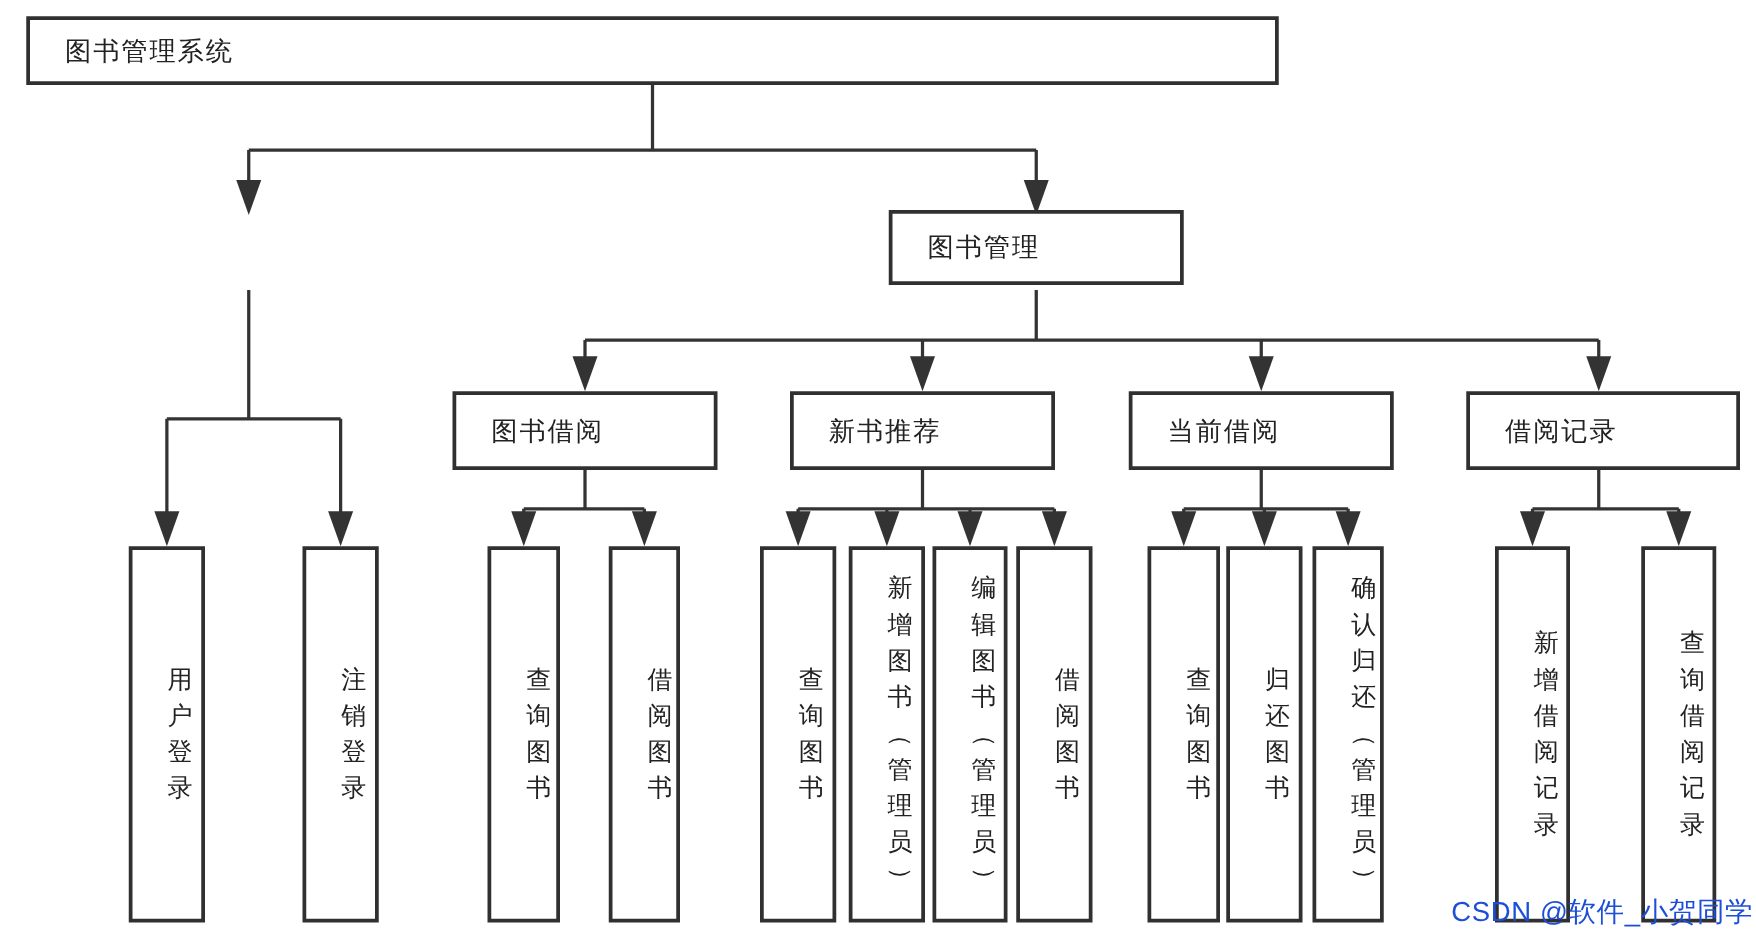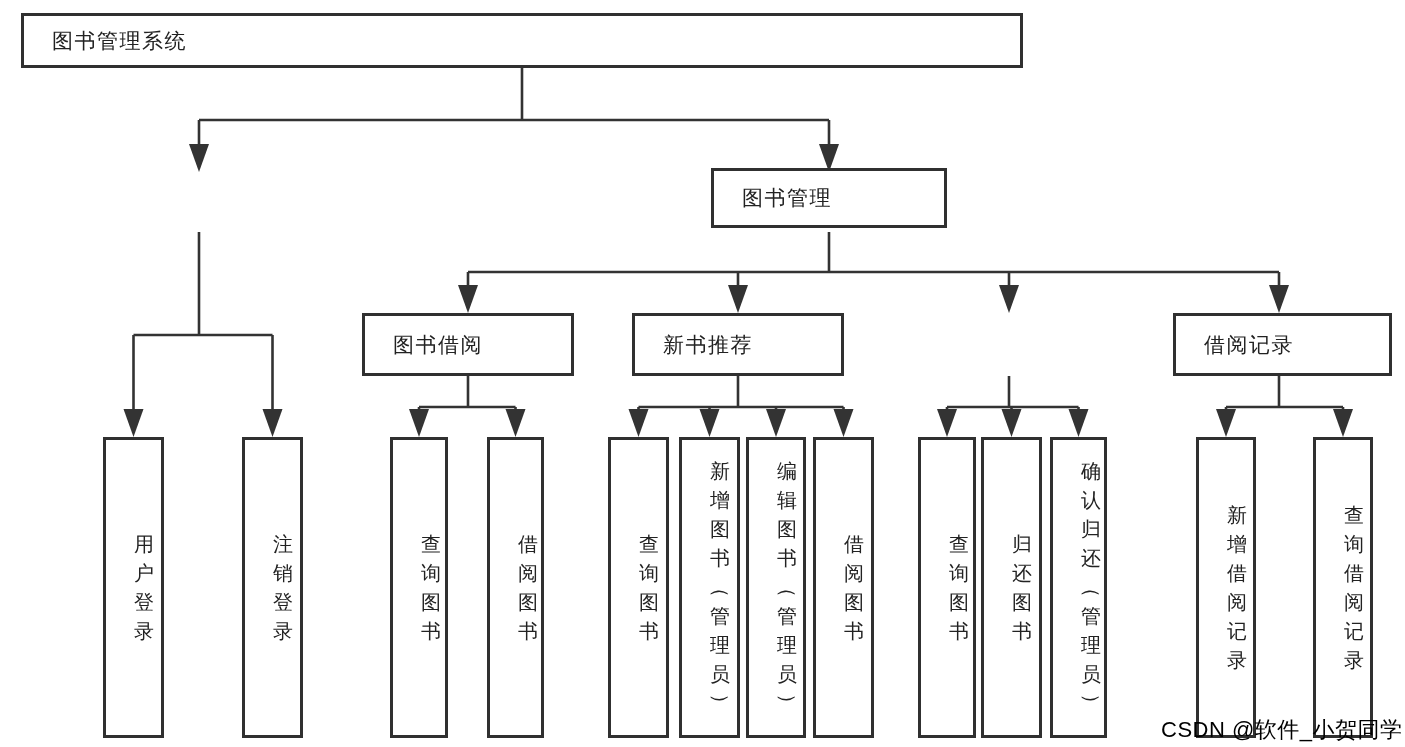--- a/index.html
+++ b/index.html
@@ -18,21 +18,21 @@
   }
   .hlabel { font-size:21px; color:#222222; letter-spacing:1.5px; white-space:nowrap; }
   .vlabel {
     display:flex; flex-direction:column; align-items:center;
     font-size:20px; color:#222222; line-height:29px; white-space:nowrap;
   }
   .vlabel span { display:block; height:29px; }
   .vlabel span.rot { transform:rotate(90deg); }
   .watermark {
     position:absolute; left:1161px; top:715px; z-index:5;
-    font-size:22px; color:#000000; letter-spacing:0.5px; white-space:nowrap;
+    font-size:22px; color:#1d4ed8; letter-spacing:0.5px; white-space:nowrap;
   }
 </style>
 </head>
 <body>
 
 <div class="canvas">
 
   <svg class="connectors" viewBox="0 0 1405 747" xmlns="http://www.w3.org/2000/svg">
 
     <path d="M522,68 V120 M199,120 H829 M199,120 V146 M829,120 V146"></path>
@@ -75,20 +75,23 @@
 
   <div class="box" style="left:711px;top:168px;width:236px;height:60px">
     <span class="hlabel">图书管理</span>
   </div>
 
   <div class="box" style="left:362px;top:313px;width:212px;height:63px">
     <span class="hlabel">图书借阅</span>
   </div>
   <div class="box" style="left:632px;top:313px;width:212px;height:63px">
     <span class="hlabel">新书推荐</span>
+  </div>
+  <div class="box" style="left:903px;top:313px;width:212px;height:63px">
+    <span class="hlabel">当前借阅</span>
   </div>
   <div class="box" style="left:1173px;top:313px;width:219px;height:63px">
     <span class="hlabel">借阅记录</span>
   </div>
 
   <div class="box" style="left:103px;top:437px;width:61px;height:301px">
     <span class="vlabel">
         <span>用</span>
         <span>户</span>
         <span>登</span>

